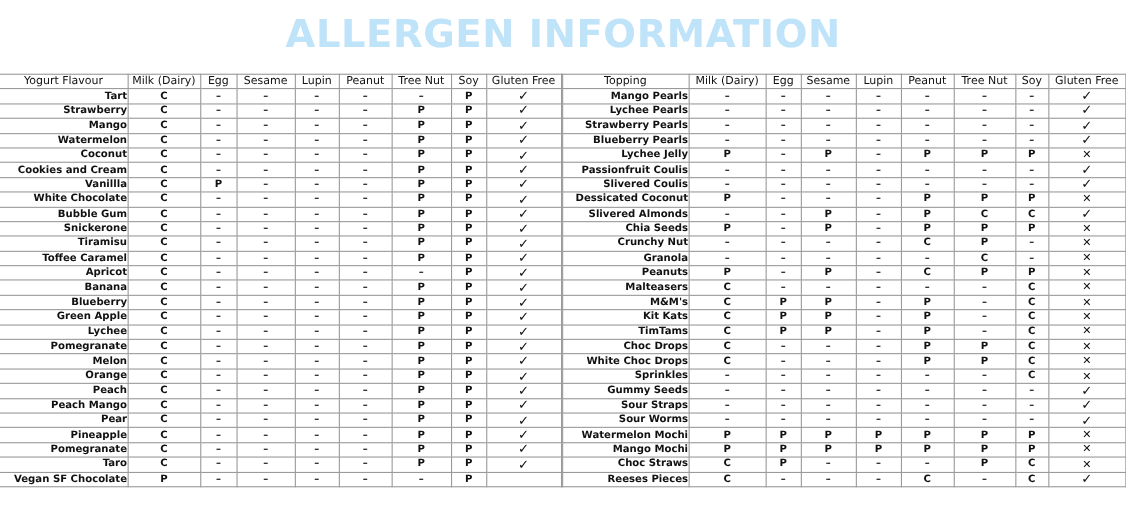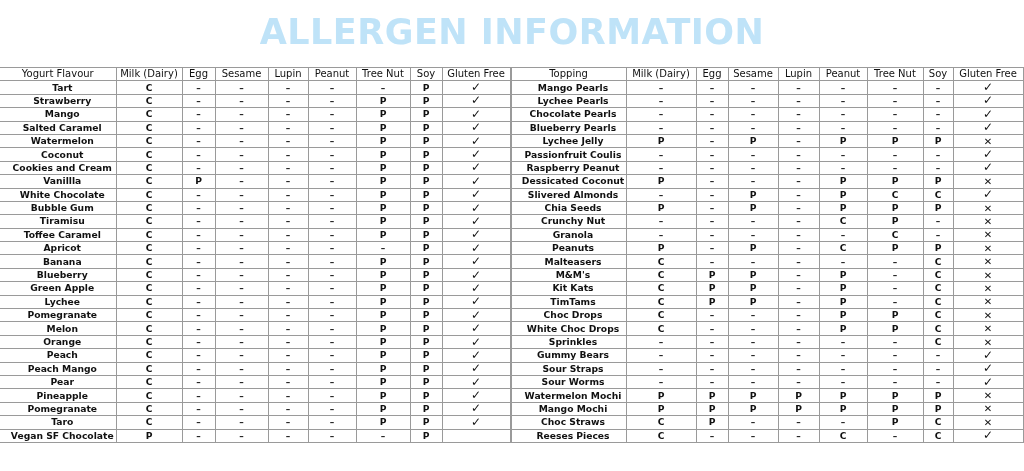--- a/index.html
+++ b/index.html
@@ -9,21 +9,21 @@
       font-family: "DejaVu Sans", sans-serif; font-weight: bold; font-size: 35px; letter-spacing: 0.5px;
       color: #bfe3f8;
     }
     .tables { position: absolute; left: 0; top: 67px; width: 1024px; display: flex; }
     table { border-collapse: collapse; table-layout: fixed; }
     th, td {
       border: 1px solid #9a9a9a; padding: 0; height: 12.4px; line-height: 12px;
       font-size: 9.2px; font-weight: bold; text-align: center; white-space: nowrap; overflow: hidden;
     }
     th { font-size: 10px; font-weight: normal; margin-top: 48px; }
-    td.name { text-align: center; padding-left: 9px; font-size: 9.2px; }
+    td.name { text-align: right; padding-left: 9px; font-size: 9.2px; }
     th.name-h { text-align: center; }
     td.dash { font-size: 9px; color: #222; }
     td.gf { font-size: 12px; line-height: 11px; }
     td.gf.no { font-size: 10px; }
     .left-table { width: 510px; }
     .right-table { width: 512px; }
     .left-table th:first-child, .left-table td:first-child { border-left: none; }
   </style>
 </head>
 <body>
@@ -84,31 +84,20 @@
           <td>C</td>
           <td class="dash">–</td>
           <td class="dash">–</td>
           <td class="dash">–</td>
           <td class="dash">–</td>
           <td>P</td>
           <td>P</td>
           <td class="gf">✓</td>
         </tr>
         <tr>
-          <td class="name">Salted Caramel</td>
-          <td>C</td>
-          <td class="dash">–</td>
-          <td class="dash">–</td>
-          <td class="dash">–</td>
-          <td class="dash">–</td>
-          <td>P</td>
-          <td>P</td>
-          <td class="gf">✓</td>
-        </tr>
-        <tr>
           <td class="name">Watermelon</td>
           <td>C</td>
           <td class="dash">–</td>
           <td class="dash">–</td>
           <td class="dash">–</td>
           <td class="dash">–</td>
           <td>P</td>
           <td>P</td>
           <td class="gf">✓</td>
         </tr>
@@ -151,20 +140,31 @@
           <td class="dash">–</td>
           <td class="dash">–</td>
           <td class="dash">–</td>
           <td class="dash">–</td>
           <td>P</td>
           <td>P</td>
           <td class="gf">✓</td>
         </tr>
         <tr>
           <td class="name">Bubble Gum</td>
+          <td>C</td>
+          <td class="dash">–</td>
+          <td class="dash">–</td>
+          <td class="dash">–</td>
+          <td class="dash">–</td>
+          <td>P</td>
+          <td>P</td>
+          <td class="gf">✓</td>
+        </tr>
+        <tr>
+          <td class="name">Snickerone</td>
           <td>C</td>
           <td class="dash">–</td>
           <td class="dash">–</td>
           <td class="dash">–</td>
           <td class="dash">–</td>
           <td>P</td>
           <td>P</td>
           <td class="gf">✓</td>
         </tr>
         <tr>
@@ -399,21 +399,21 @@
           <td class="dash">–</td>
           <td class="dash">–</td>
           <td class="dash">–</td>
           <td class="dash">–</td>
           <td class="dash">–</td>
           <td class="dash">–</td>
           <td class="dash">–</td>
           <td class="gf">✓</td>
         </tr>
         <tr>
-          <td class="name">Chocolate Pearls</td>
+          <td class="name">Strawberry Pearls</td>
           <td class="dash">–</td>
           <td class="dash">–</td>
           <td class="dash">–</td>
           <td class="dash">–</td>
           <td class="dash">–</td>
           <td class="dash">–</td>
           <td class="dash">–</td>
           <td class="gf">✓</td>
         </tr>
         <tr>
@@ -443,21 +443,21 @@
           <td class="dash">–</td>
           <td class="dash">–</td>
           <td class="dash">–</td>
           <td class="dash">–</td>
           <td class="dash">–</td>
           <td class="dash">–</td>
           <td class="dash">–</td>
           <td class="gf">✓</td>
         </tr>
         <tr>
-          <td class="name">Raspberry Peanut</td>
+          <td class="name">Slivered Coulis</td>
           <td class="dash">–</td>
           <td class="dash">–</td>
           <td class="dash">–</td>
           <td class="dash">–</td>
           <td class="dash">–</td>
           <td class="dash">–</td>
           <td class="dash">–</td>
           <td class="gf">✓</td>
         </tr>
         <tr>
@@ -597,21 +597,21 @@
           <td class="dash">–</td>
           <td class="dash">–</td>
           <td class="dash">–</td>
           <td class="dash">–</td>
           <td class="dash">–</td>
           <td class="dash">–</td>
           <td>C</td>
           <td class="gf no">✕</td>
         </tr>
         <tr>
-          <td class="name">Gummy Bears</td>
+          <td class="name">Gummy Seeds</td>
           <td class="dash">–</td>
           <td class="dash">–</td>
           <td class="dash">–</td>
           <td class="dash">–</td>
           <td class="dash">–</td>
           <td class="dash">–</td>
           <td class="dash">–</td>
           <td class="gf">✓</td>
         </tr>
         <tr>

